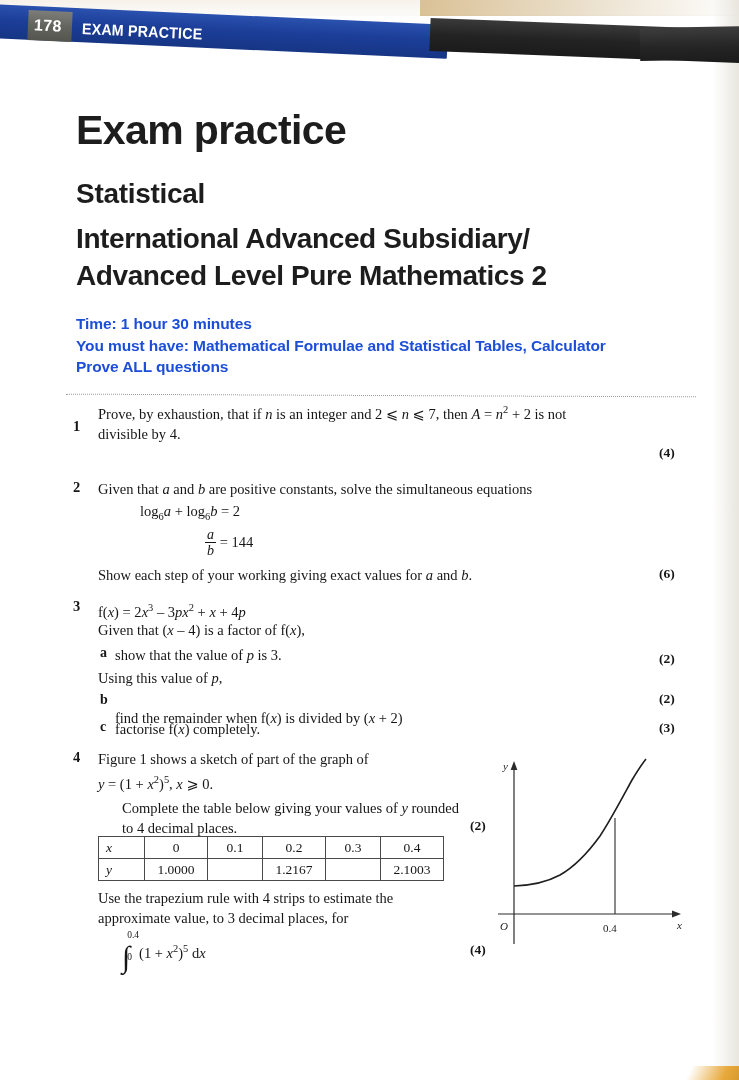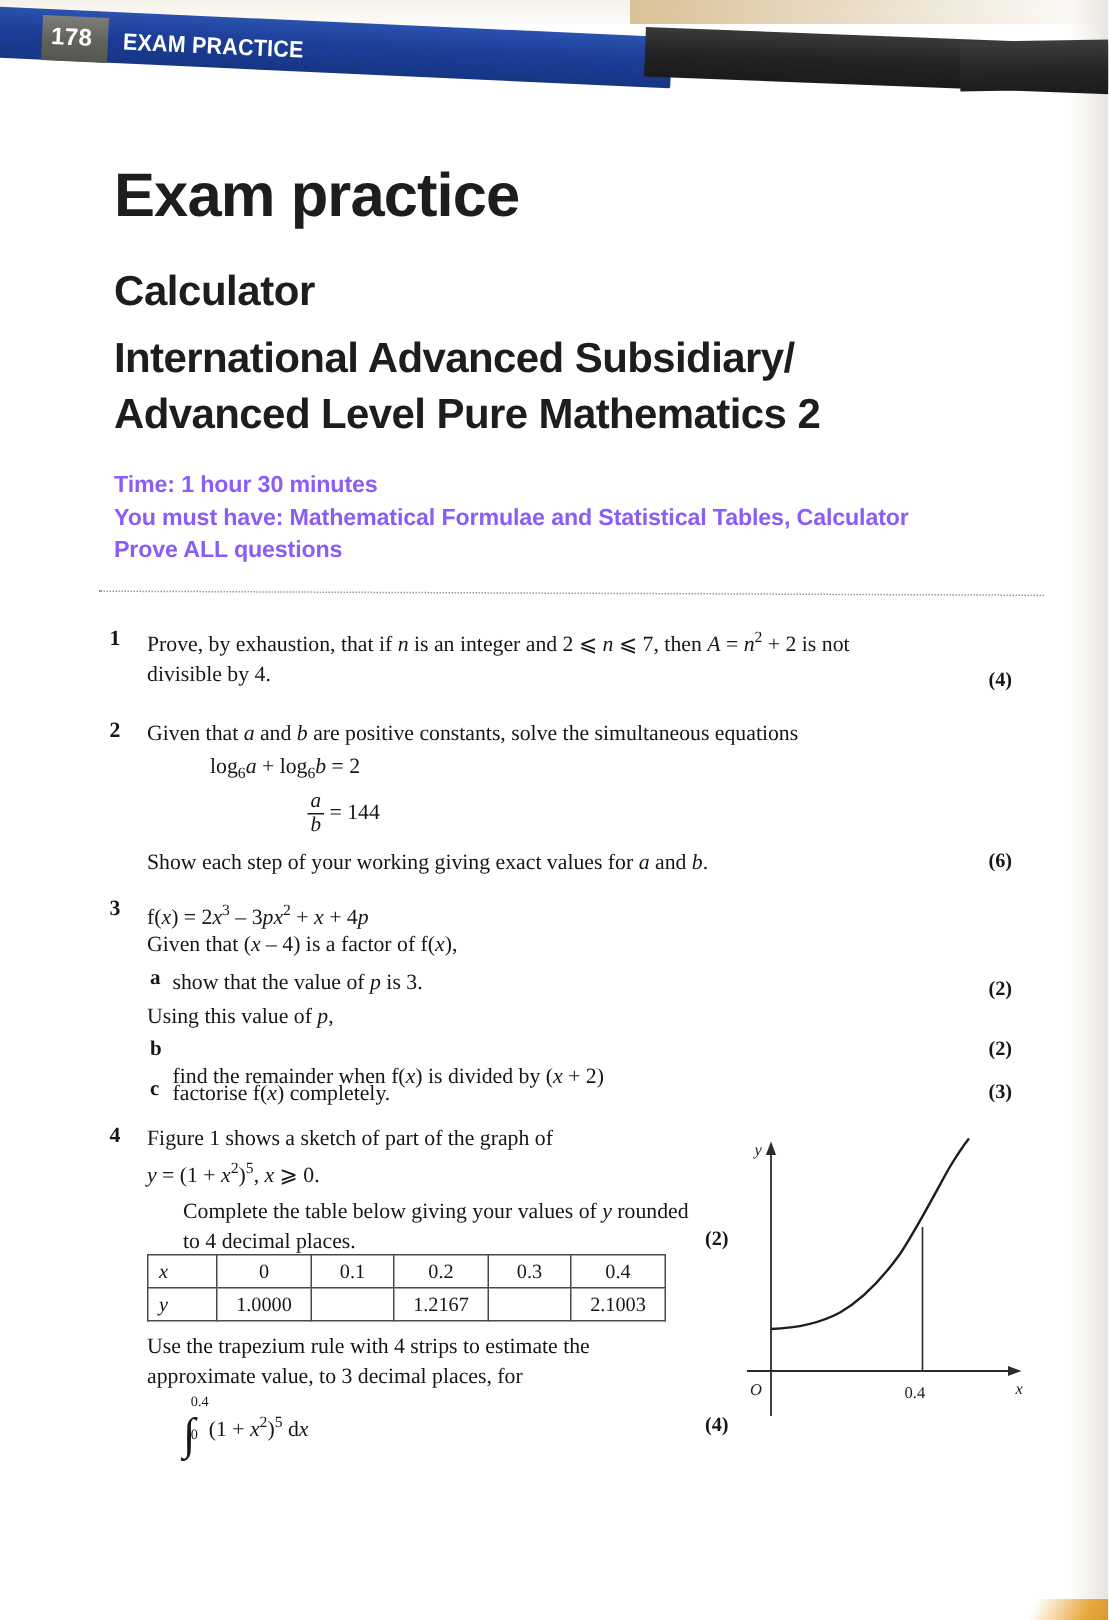--- a/index.html
+++ b/index.html
@@ -152,21 +152,21 @@
   }
   .h-info {
     position: absolute;
     left: 76px; top: 313px;
     width: 640px;
     font-family: "Liberation Sans", sans-serif;
     font-weight: bold;
     font-size: 15.5px;
     line-height: 21.5px;
     letter-spacing: -0.1px;
-    color: #8b5cf6;
+    color: #1d4ed8;
   }
 
   .rule {
     position: absolute;
     left: 66px; top: 395px;
     width: 630px; height: 0;
     border-top: 1.5px dotted #9a9a9a;
     transform: rotate(0.25deg);
   }
 
@@ -288,35 +288,35 @@
     <div class="banner-dark"></div>
     <div class="banner-dark-2"></div>
     <div class="pagebox"></div>
     <div class="pagenum">178</div>
     <div class="bannertitle">EXAM PRACTICE</div>
   </div>
 
   <div class="content">
 
     <div class="h-exam">Exam practice</div>
-    <div class="h-subject">Calculator</div>
+    <div class="h-subject">Statistical</div>
     <div class="h-qual">
       <span>International Advanced Subsidiary/</span><br>
       <span>Advanced Level Pure Mathematics 2</span>
     </div>
     <div class="h-info">
       <span>Time: 1 hour 30 minutes</span><br>
       <span>You must have: Mathematical Formulae and Statistical Tables, Calculator</span><br>
       <span>Prove ALL questions</span>
     </div>
 
     <div class="rule"></div>
 
     <div class="qnum" style="left:73px; top:418px;">1</div>
-    <div class="qtext" style="left:98px; top:416px; width:555px;">
+    <div class="qtext" style="left:98px; top:400px; width:555px;">
       <span>Prove, by exhaustion, that if </span><i>n</i><span> is an integer and 2 </span><span>⩽</span><span> </span><i>n</i>&nbsp;<span>⩽</span><span> 7, then </span><i>A</i><span> = </span><i>n</i><span class="sup">2</span><span> + 2 is not</span><br>
       <span>divisible by 4.</span>
     </div>
     <div class="marks" style="left:659px; top:445px;">(4)</div>
 
     <div class="qnum" style="left:73px; top:479px;">2</div>
     <div class="qtext" style="left:98px; top:479px; width:560px;">
       <span>Given that </span><i>a</i><span> and </span><i>b</i><span> are positive constants, solve the simultaneous equations</span>
     </div>
 

